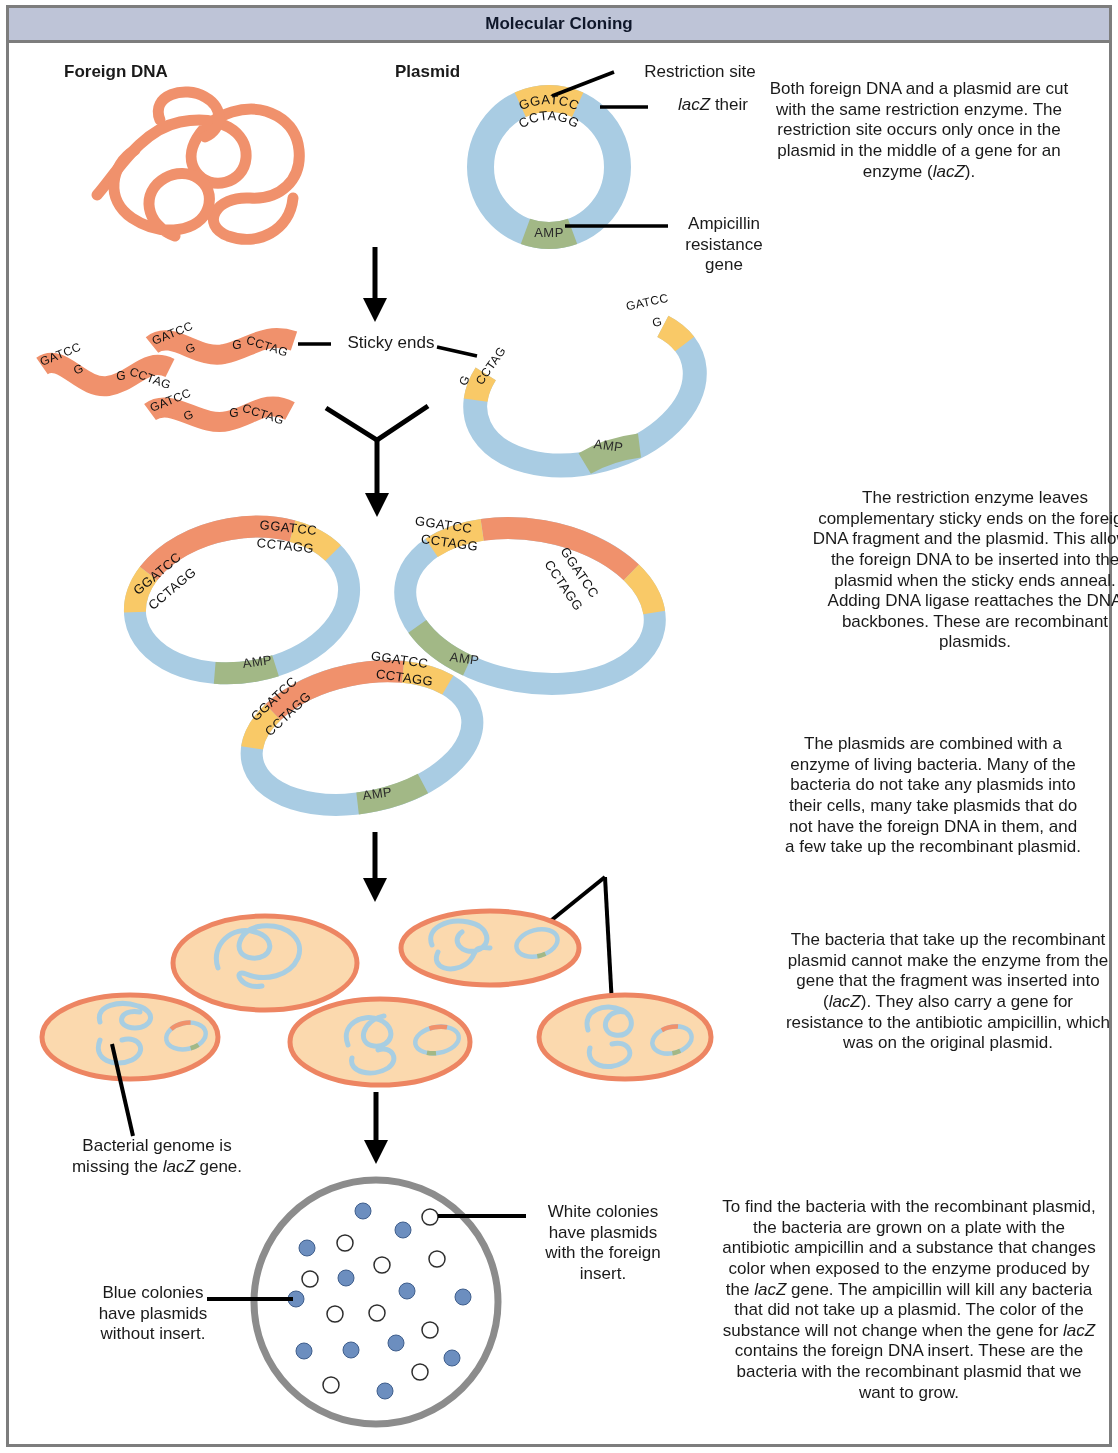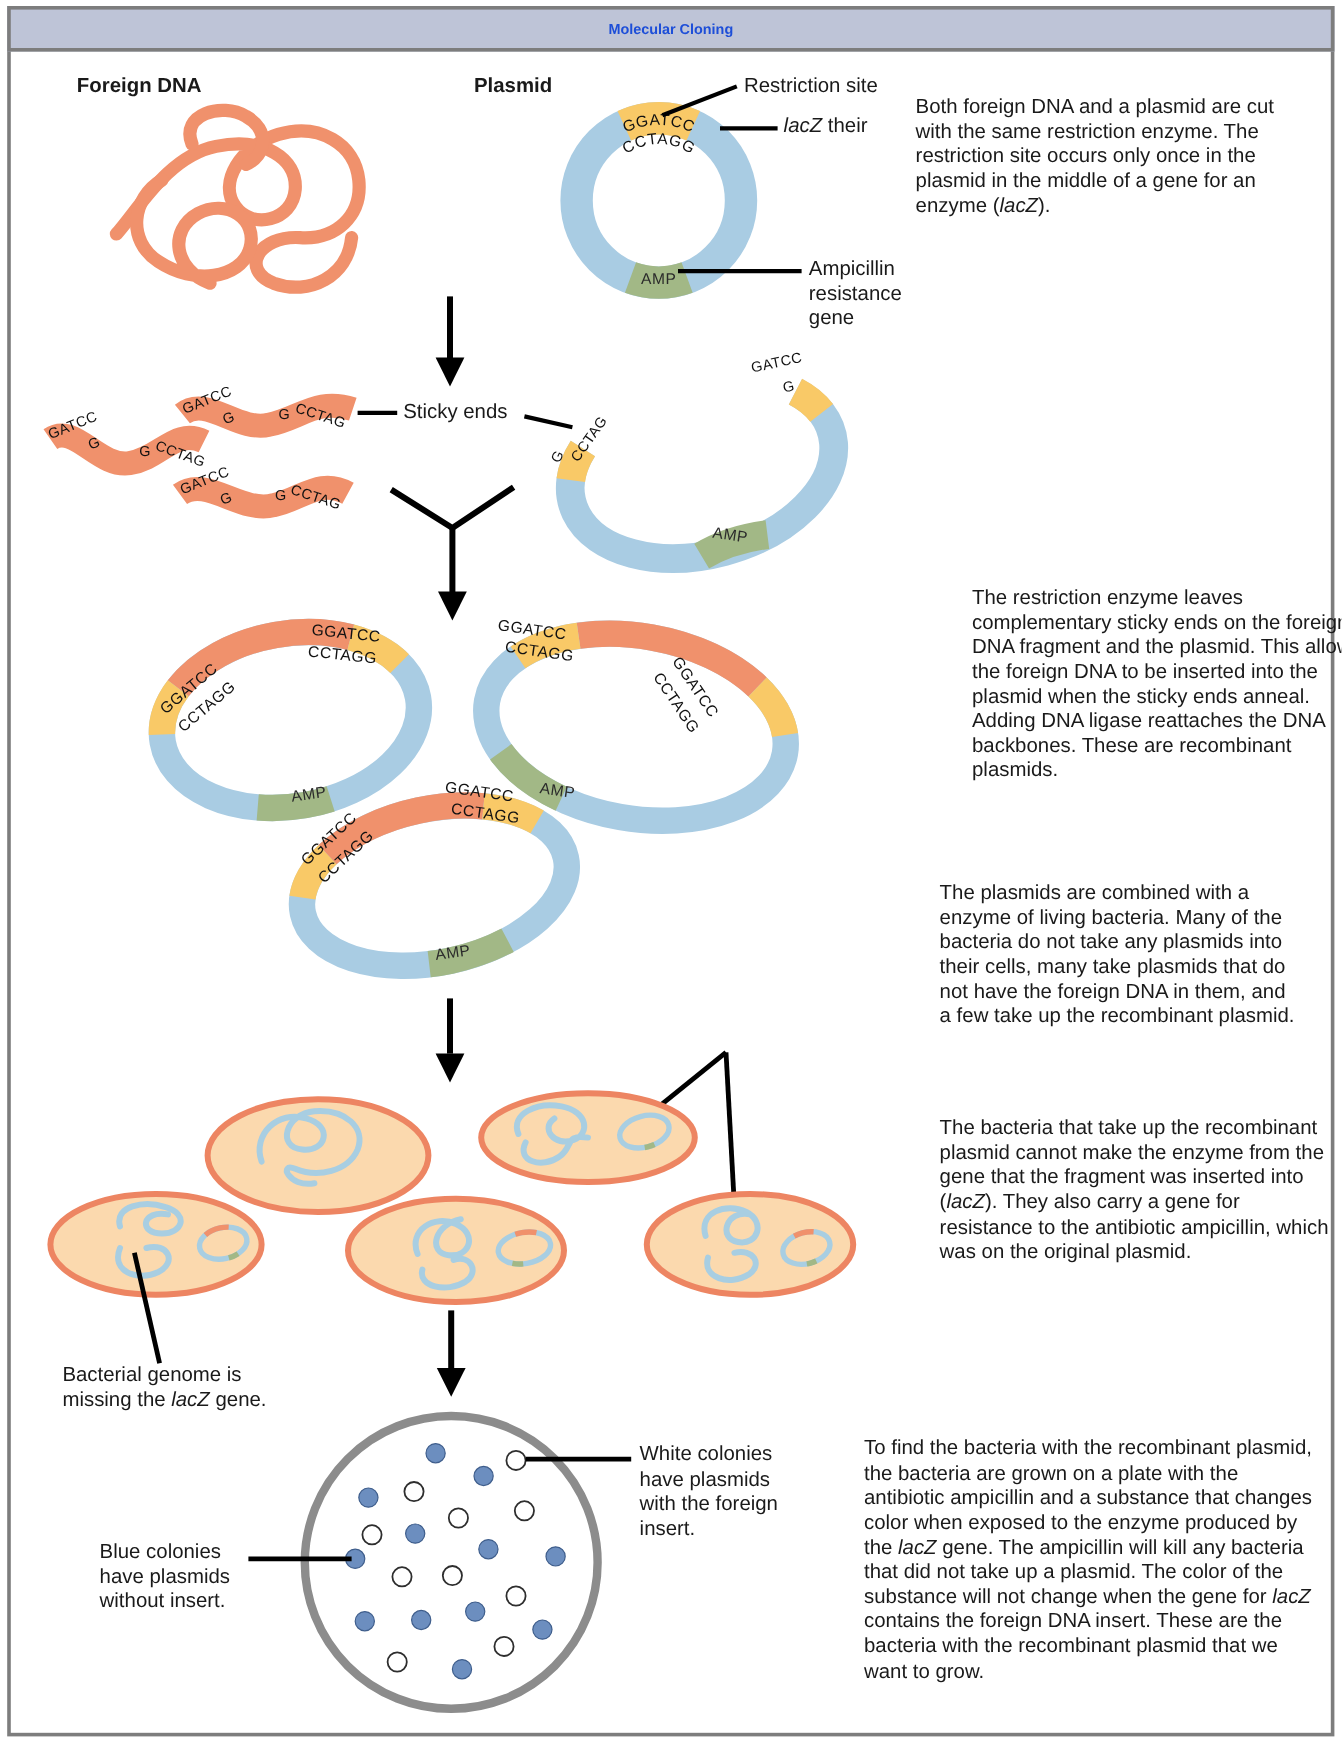--- a/index.html
+++ b/index.html
@@ -1,23 +1,23 @@
 <!DOCTYPE html>
 <html style="--title_bg: #bec4d7; --frame: #7d7d7d; --dna_orange: #F0916C; --plasmid_blue: #A9CCE3; --sequence_yellow: #F9C967; --amp_green: #A2B886; --bacteria_fill: #FBD9AE; --bacteria_stroke: #ED8562; --genome_blue: #A8CEE2; --colony_blue: #6C8EBF; --dish_gray: #8C8C8C;"><head>
 <meta charset="utf-8">
 <style>
   html,body{margin:0;padding:0;background:#fff;}
   body{font-family:"Liberation Sans",sans-serif;color:#1a1a1a;}
   .canvas{position:relative;width:1118px;height:1453px;background:#fff;overflow:hidden;}
   .frame{position:absolute;left:6px;top:5px;right:6px;bottom:6px;border:3px solid var(--frame);}
   .titlebar{position:absolute;left:6px;top:5px;width:1100px;height:32px;border:3px solid var(--frame);
     background:var(--title_bg);display:flex;align-items:center;justify-content:center;
-    font-weight:bold;font-size:12px;color:#1d4ed8;}
+    font-weight:bold;font-size:17px;color:#0f172a;}
   svg.scene{position:absolute;left:0;top:0;}
-  .lbl{position:absolute;font-size:17px;line-height:1.215;}
+  .lbl{position:absolute;font-size:17px;line-height:1.215;text-align:center;}
   .hd{font-weight:bold;}
   .it{font-style:italic;}
   .bd{font-weight:bold;}
   
   .tangle path{fill:none;stroke:var(--dna_orange);stroke-width:11;stroke-linecap:round;stroke-linejoin:round;}
   .ringB{fill:none;stroke:var(--plasmid_blue);}
   .ringO{fill:none;stroke:var(--dna_orange);}
   .ringY{fill:none;stroke:var(--sequence_yellow);}
   .ringG{fill:none;stroke:var(--amp_green);}
   .w27{stroke-width:27;} .w24{stroke-width:24;} .w22{stroke-width:22;}

